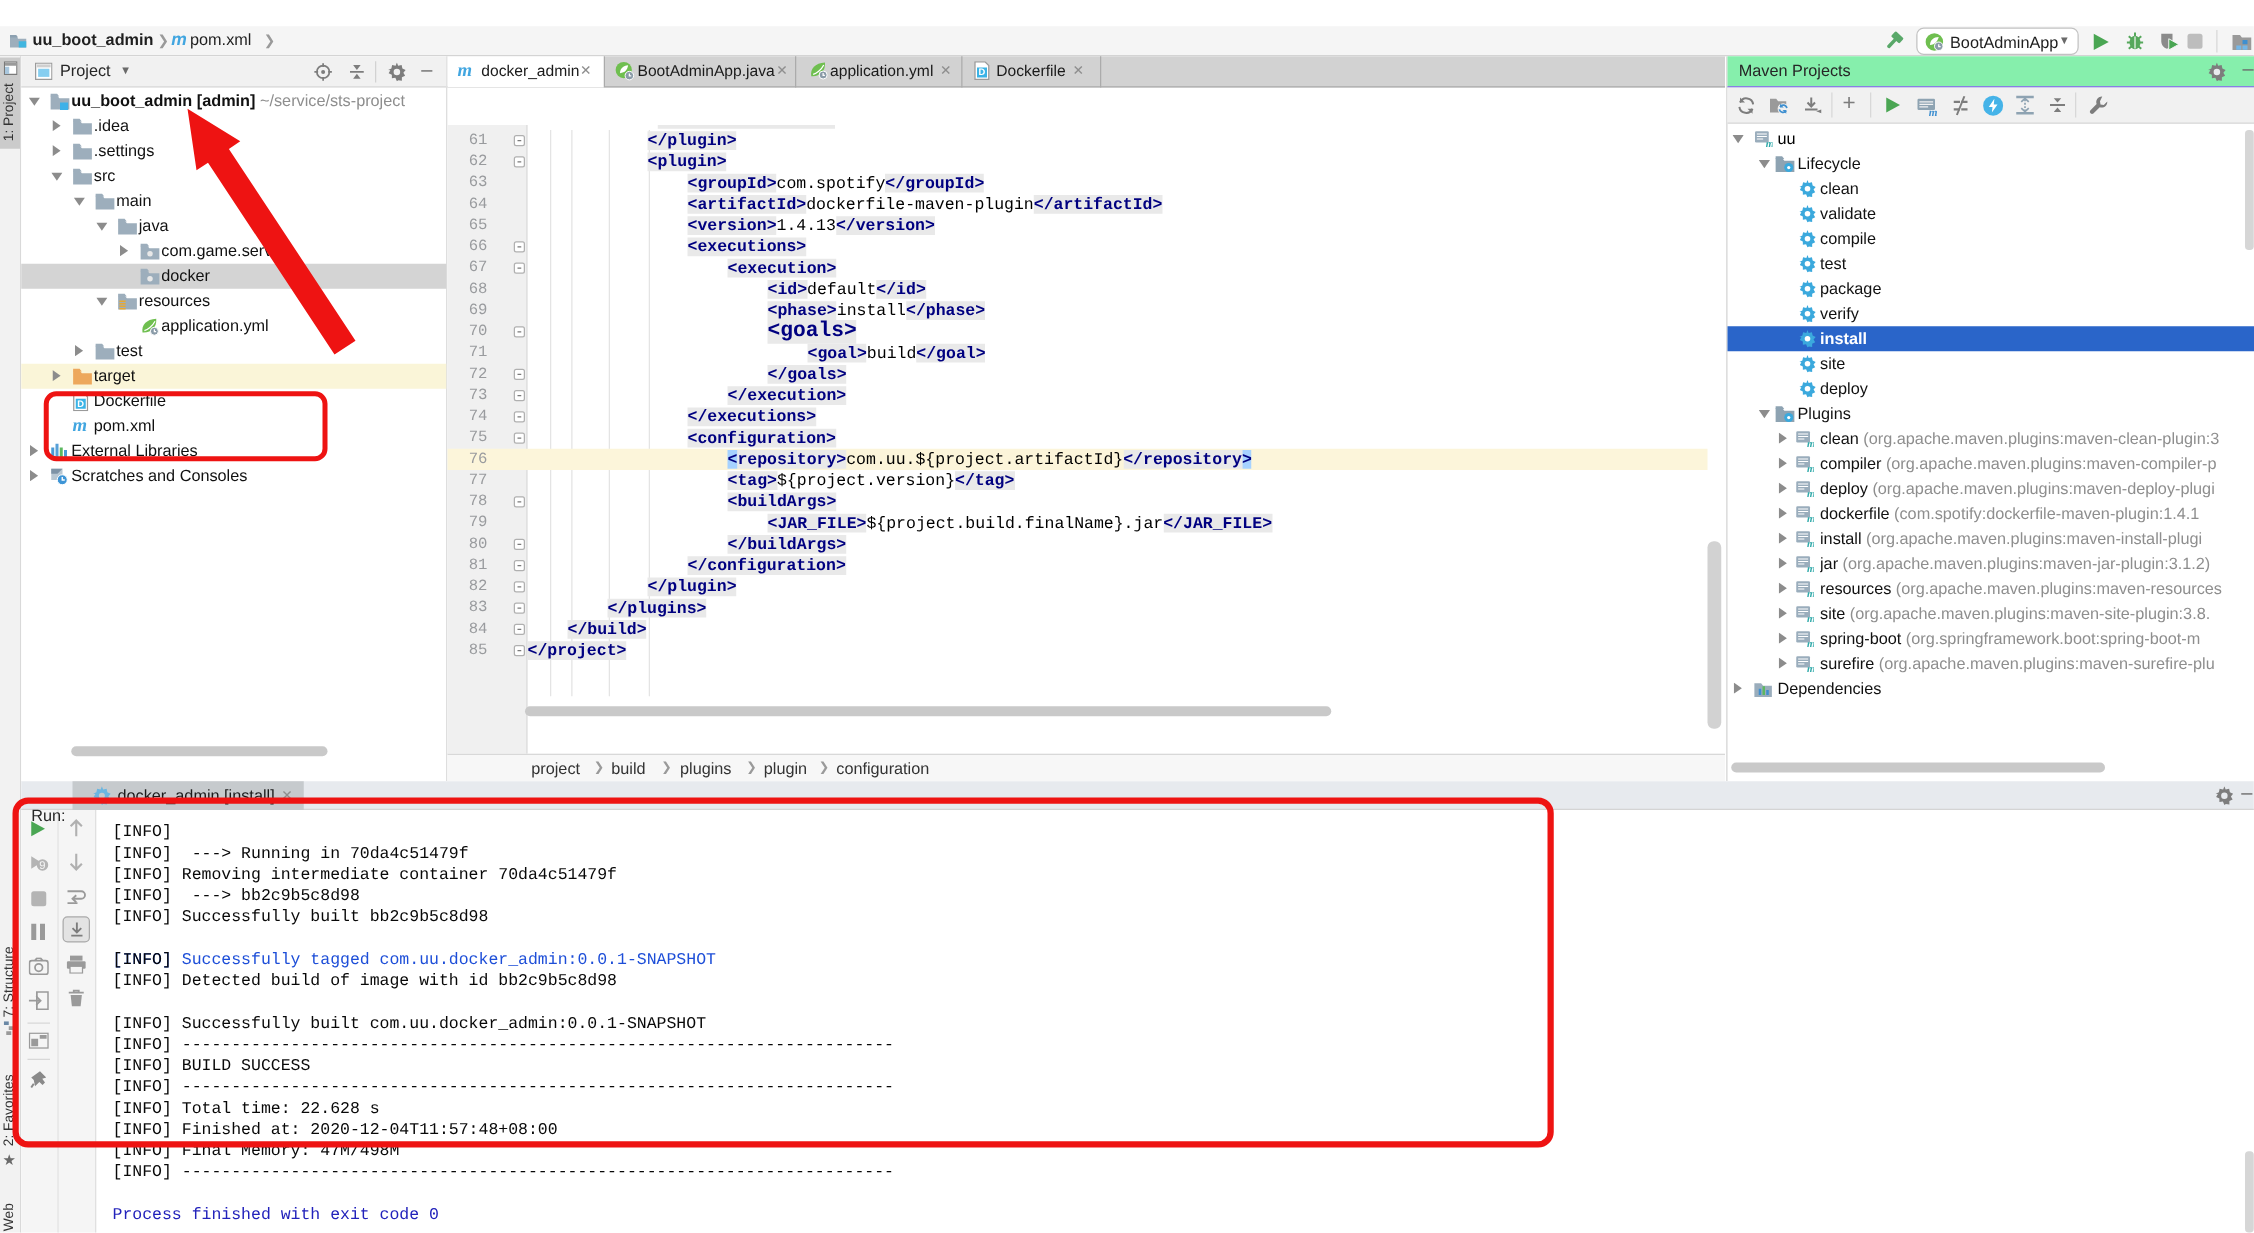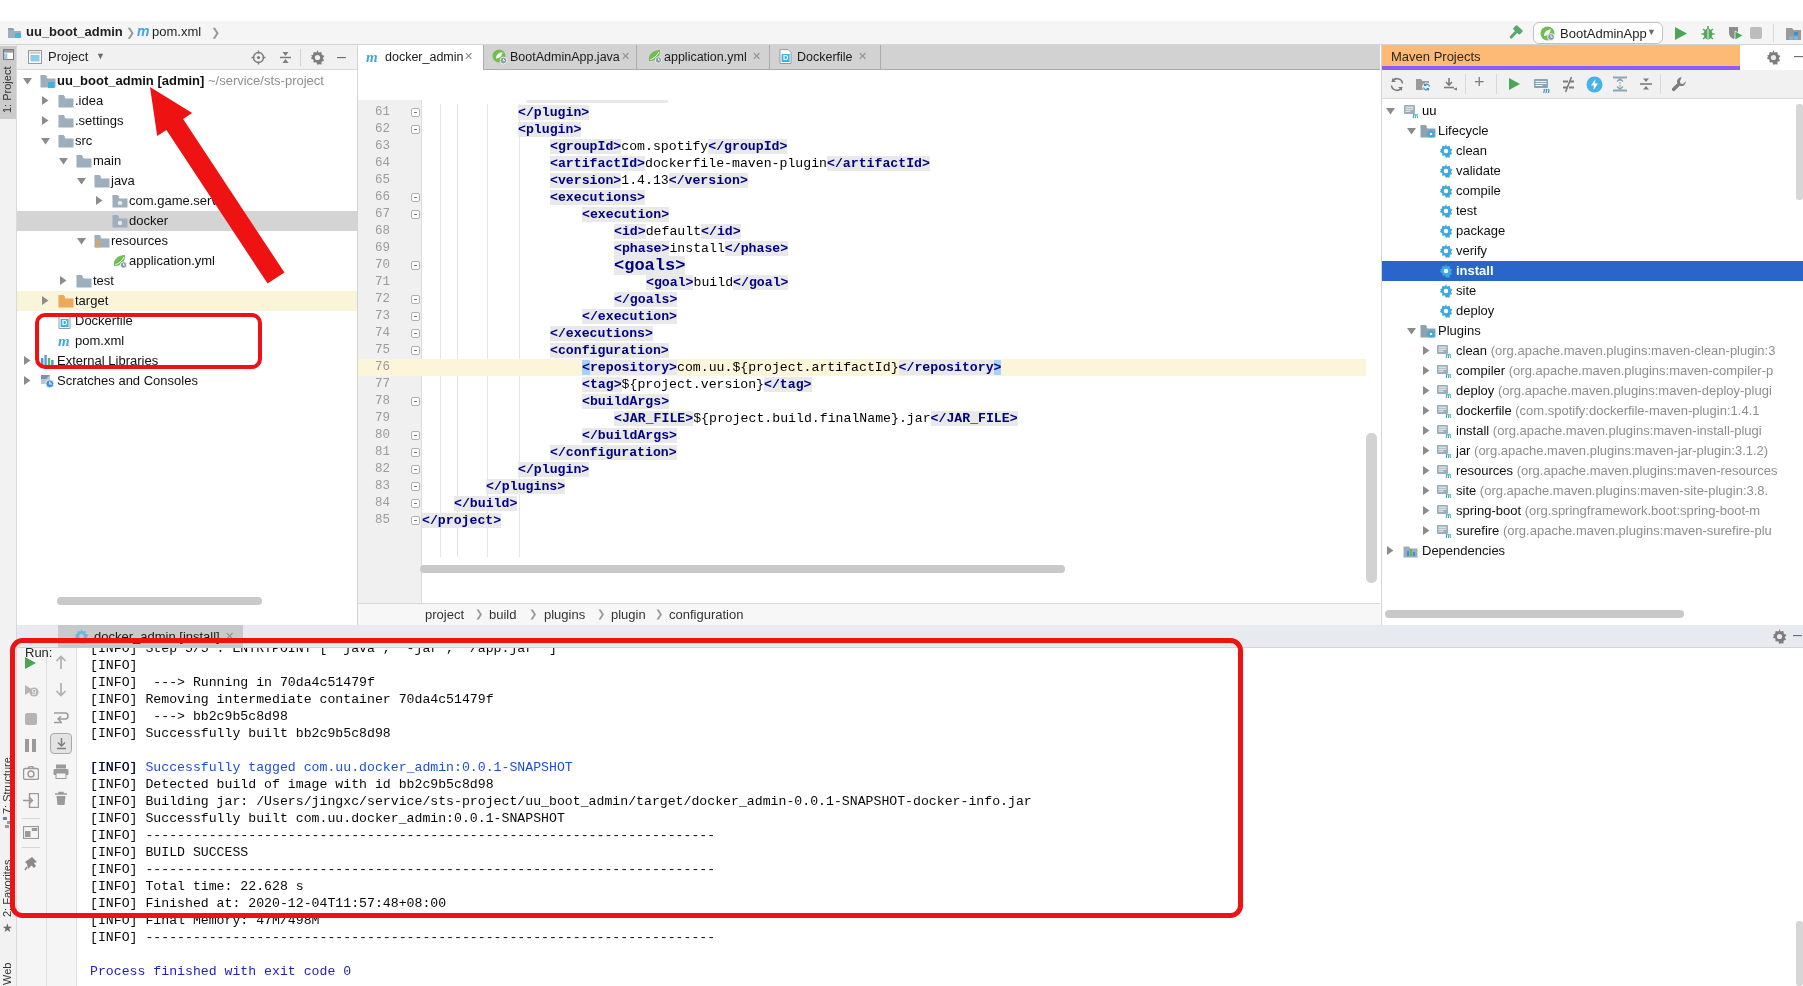--- a/index.html
+++ b/index.html
@@ -385,21 +385,21 @@
  <span class="abs" style="left:131px;top:3px;font-size:13px;color:#333">build</span>
  <span class="abs" style="left:171px;top:4px;font-size:10px;color:#9a9a9a">❯</span>
  <span class="abs" style="left:186px;top:3px;font-size:13px;color:#333">plugins</span>
  <span class="abs" style="left:239px;top:4px;font-size:10px;color:#9a9a9a">❯</span>
  <span class="abs" style="left:253px;top:3px;font-size:13px;color:#333">plugin</span>
  <span class="abs" style="left:297px;top:4px;font-size:10px;color:#9a9a9a">❯</span>
  <span class="abs" style="left:311px;top:3px;font-size:13px;color:#333">configuration</span>
 </div>
 </div>
 <div class="abs" style="left:1381px;top:45px;width:422px;height:580px;background:#fff;border-left:1px solid #d4d4d4">
-<div class="abs" style="left:0;top:0;width:358px;height:25px;background:#fdba74;border-bottom:4px solid #8b5cf6">
+<div class="abs" style="left:0;top:0;width:422px;height:25px;background:#86efac;border-bottom:1px solid #8b5cf6">
  <div class="abs" style="left:9px;top:4px;font-size:13px;color:#262626">Maven Projects</div>
  <svg class="abs" style="left:384px;top:5px" width="15" height="15" viewBox="0 0 15 15">
           <path d="M7.5 0l1 2.6 2.8-.6 .6 2.8L14.5 6l-1.8 2.2 1.4 2.4-2.6 1.2 0 2.8-2.8-.4L7.5 15l-1.2-2.8-2.8 .4 0-2.8-2.6-1.2 1.4-2.4L.5 6l2.6-1.2 .6-2.8 2.8 .6Z" fill="#7d7d7d"></path>
           <circle cx="7.5" cy="7.5" r="2.6" fill="#e8ebee"></circle>
         </svg>
  <div class="abs" style="left:412px;top:2px;font-size:16px;color:#6a6a6a">–</div>
 </div>
 <div class="abs" style="left:0;top:25px;width:422px;height:29px;background:#f1f1f1;border-bottom:1px solid #d8d8d8">
  <svg class="abs" style="left:7px;top:7px" width="16" height="15" viewBox="0 0 16 15">
           <path d="M13.5 6.5A5.5 5.5 0 0 0 3 5" fill="none" stroke="#7d7d7d" stroke-width="1.6"></path>
@@ -699,30 +699,28 @@
       </svg>
  <svg class="abs" style="left:36px;top:139px" width="16" height="15" viewBox="0 0 16 15">
         <rect x="3" y="0.5" width="10" height="4" fill="#9a9a9a"></rect>
         <rect x="0.5" y="5" width="15" height="6" rx="1" fill="#9a9a9a"></rect>
         <rect x="3" y="9" width="10" height="5.5" fill="#f5f5f5" stroke="#9a9a9a"></rect>
       </svg>
  <svg class="abs" style="left:37px;top:166px" width="14" height="15" viewBox="0 0 14 15">
         <path d="M1 3h12M5 3V1.5h4V3" stroke="#9a9a9a" stroke-width="1.4" fill="none"></path>
         <path d="M2.5 5h9l-1 9h-7z" fill="#9a9a9a"></path>
       </svg>
-<div class="abs mono" style="left:73px;top:15px;font-size:13.2px;line-height:17px;color:#080808;white-space:pre">[INFO] Step 5/5 : ENTRYPOINT [ "java", "-jar", "/app.jar" ]</div>
 <div class="abs mono" style="left:73px;top:32px;font-size:13.2px;line-height:17px;color:#080808;white-space:pre">[INFO]</div>
 <div class="abs mono" style="left:73px;top:49px;font-size:13.2px;line-height:17px;color:#080808;white-space:pre">[INFO]  ---&gt; Running in 70da4c51479f</div>
 <div class="abs mono" style="left:73px;top:66px;font-size:13.2px;line-height:17px;color:#080808;white-space:pre">[INFO] Removing intermediate container 70da4c51479f</div>
 <div class="abs mono" style="left:73px;top:83px;font-size:13.2px;line-height:17px;color:#080808;white-space:pre">[INFO]  ---&gt; bb2c9b5c8d98</div>
 <div class="abs mono" style="left:73px;top:100px;font-size:13.2px;line-height:17px;color:#080808;white-space:pre">[INFO] Successfully built bb2c9b5c8d98</div>
 <div class="abs mono" style="left:73px;top:134px;font-size:13.2px;line-height:17px;color:#1d4ed8;white-space:pre">[INFO] Successfully tagged com.uu.docker_admin:0.0.1-SNAPSHOT</div>
 <div class="abs mono" style="left:73px;top:134px;font-size:13.2px;line-height:17px;color:#080808;white-space:pre">[INFO]</div>
 <div class="abs mono" style="left:73px;top:151px;font-size:13.2px;line-height:17px;color:#080808;white-space:pre">[INFO] Detected build of image with id bb2c9b5c8d98</div>
-<div class="abs mono" style="left:73px;top:168px;font-size:13.2px;line-height:17px;color:#080808;white-space:pre">[INFO] Building jar: /Users/jingxc/service/sts-project/uu_boot_admin/target/docker_admin-0.0.1-SNAPSHOT-docker-info.jar</div>
 <div class="abs mono" style="left:73px;top:185px;font-size:13.2px;line-height:17px;color:#080808;white-space:pre">[INFO] Successfully built com.uu.docker_admin:0.0.1-SNAPSHOT</div>
 <div class="abs mono" style="left:73px;top:202px;font-size:13.2px;line-height:17px;color:#080808;white-space:pre">[INFO] ------------------------------------------------------------------------</div>
 <div class="abs mono" style="left:73px;top:219px;font-size:13.2px;line-height:17px;color:#080808;white-space:pre">[INFO] BUILD SUCCESS</div>
 <div class="abs mono" style="left:73px;top:236px;font-size:13.2px;line-height:17px;color:#080808;white-space:pre">[INFO] ------------------------------------------------------------------------</div>
 <div class="abs mono" style="left:73px;top:253px;font-size:13.2px;line-height:17px;color:#080808;white-space:pre">[INFO] Total time: 22.628 s</div>
 <div class="abs mono" style="left:73px;top:270px;font-size:13.2px;line-height:17px;color:#080808;white-space:pre">[INFO] Finished at: 2020-12-04T11:57:48+08:00</div>
 <div class="abs mono" style="left:73px;top:287px;font-size:13.2px;line-height:17px;color:#080808;white-space:pre">[INFO] Final Memory: 47M/498M</div>
 <div class="abs mono" style="left:73px;top:304px;font-size:13.2px;line-height:17px;color:#080808;white-space:pre">[INFO] ------------------------------------------------------------------------</div>
 <div class="abs mono" style="left:73px;top:338px;font-size:13.2px;line-height:17px;color:#2222bb;white-space:pre">Process finished with exit code 0</div>
 <div class="abs" style="left:1779px;top:296px;width:7px;height:65px;background:#d6d6d6;border-radius:3px"></div>

